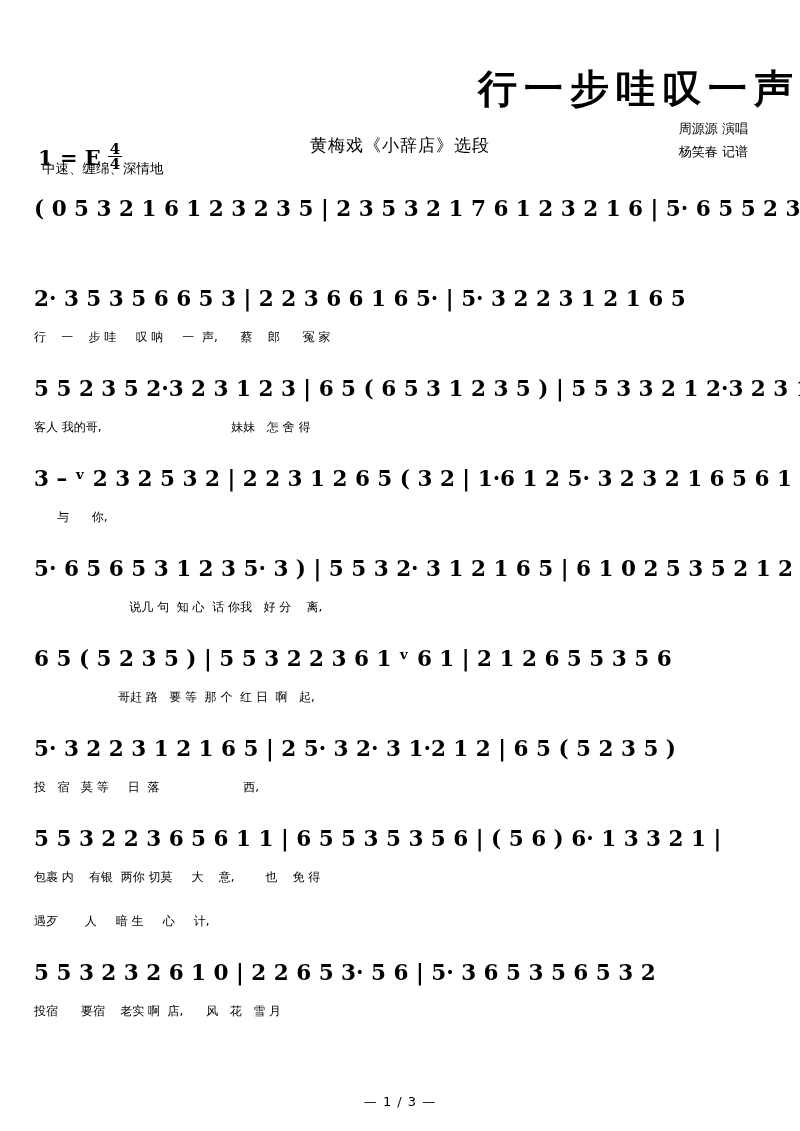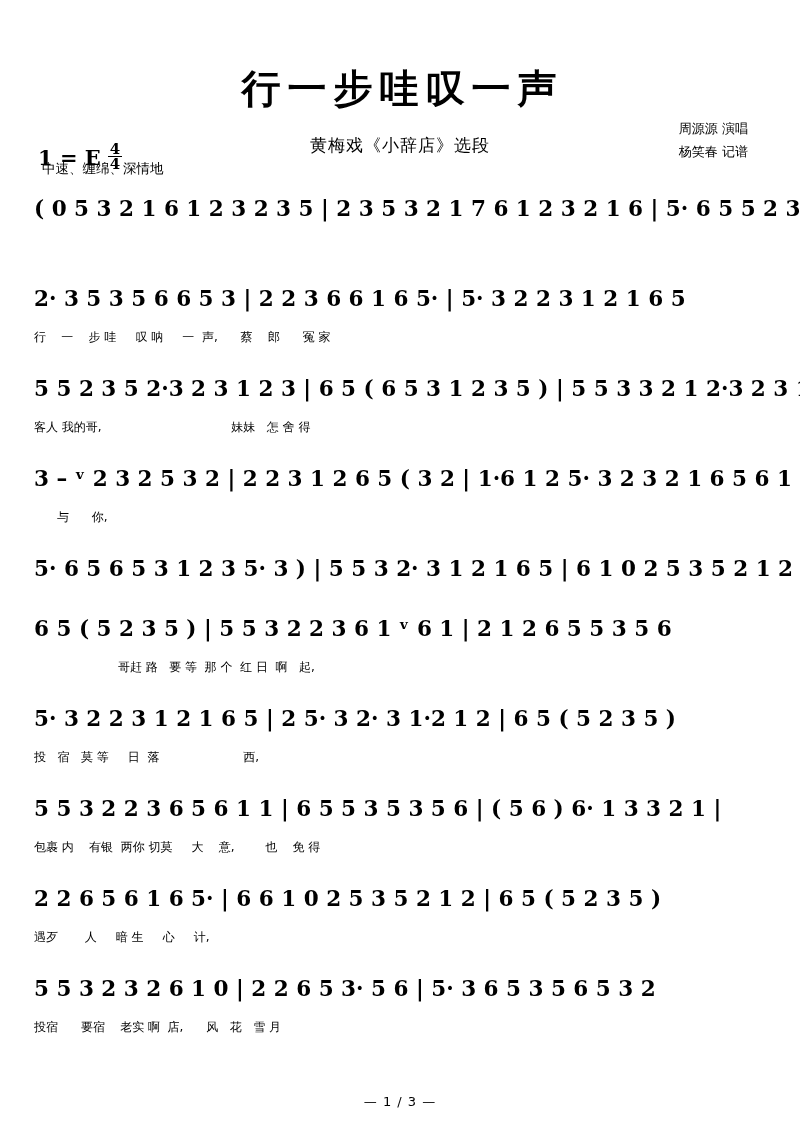--- a/index.html
+++ b/index.html
@@ -11,27 +11,27 @@
     font-family: "Liberation Serif", serif;
   }
   .page {
     position: relative;
     width: 800px;
     height: 1131px;
     background: #fff;
     overflow: hidden;
   }
   .title {
-    text-align: center;
+    text-align: right;
     font-family: "DejaVu Sans", sans-serif;
     font-size: 39px;
     font-weight: bold;
     letter-spacing: 7px;
     color: #000;
-    margin: 62px 12px 0 0;
+    margin: 62px 0 0 0;
     padding-left: 17px;
   }
   .subtitle {
     text-align: center;
     font-family: "DejaVu Sans", sans-serif;
     font-size: 17px;
     color: #000;
     margin-top: 18px;
     letter-spacing: 1px;
   }
@@ -174,20 +174,21 @@
     <div class="sysgap"></div>
 
     <div class="system">
       <div class="notes">3 – ᵛ 2 3 2   5 3 2  |  2 2 3  1 2   6 5    ( 3 2  |  1·6 1 2  5· 3  2 3 2 1   6 5 6 1</div>
       <div class="lyrics">      与      你,</div>
     </div>
     <div class="sysgap"></div>
 
     <div class="system">
       <div class="notes">5· 6  5 6 5   3 1 2 3   5· 3 )  |  5 5 3   2· 3   1 2 1 6  5  |  6 1   0 2  5 3 5   2 1 2</div>
+      <div class="lyrics">                         说几 句  知 心  话 你我   好 分    离,</div>
     </div>
     <div class="sysgap"></div>
 
     <div class="system">
       <div class="notes">6 5   ( 5 2 3 5 )  |  5 5 3  2 2 3  6 1   ᵛ 6 1  |  2 1 2   6 5   5 3 5 6</div>
       <div class="lyrics">                      哥赶 路   要 等  那 个  红 日  啊   起,</div>
     </div>
     <div class="sysgap"></div>
 
     <div class="system">
@@ -196,21 +197,20 @@
     </div>
     <div class="sysgap"></div>
 
     <div class="system">
       <div class="notes">5 5 3  2 2 3   6 5 6  1 1  |  6 5  5 3 5  3 5 6  | ( 5 6 )   6· 1  3 3 2 1  |</div>
       <div class="lyrics">包裹 内    有银  两你 切莫     大    意,        也    免 得</div>
     </div>
     <div class="sysgap"></div>
 
     <div class="system">
-      <div class="notes">2 2 6  5 6 1   6 5·   |  6 6 1  0 2  5 3 5   2 1 2  |  6 5   ( 5 2 3 5 )</div>
       <div class="lyrics">遇歹       人     暗 生     心     计,</div>
     </div>
     <div class="sysgap"></div>
 
     <div class="system">
       <div class="notes">5 5 3  2 3 2   6 1 0  |  2 2  6 5  3· 5 6  |  5· 3  6 5  3 5  6 5 3 2</div>
       <div class="lyrics">投宿      要宿    老实 啊  店,      风   花   雪 月</div>
     </div>
 
   </div>

